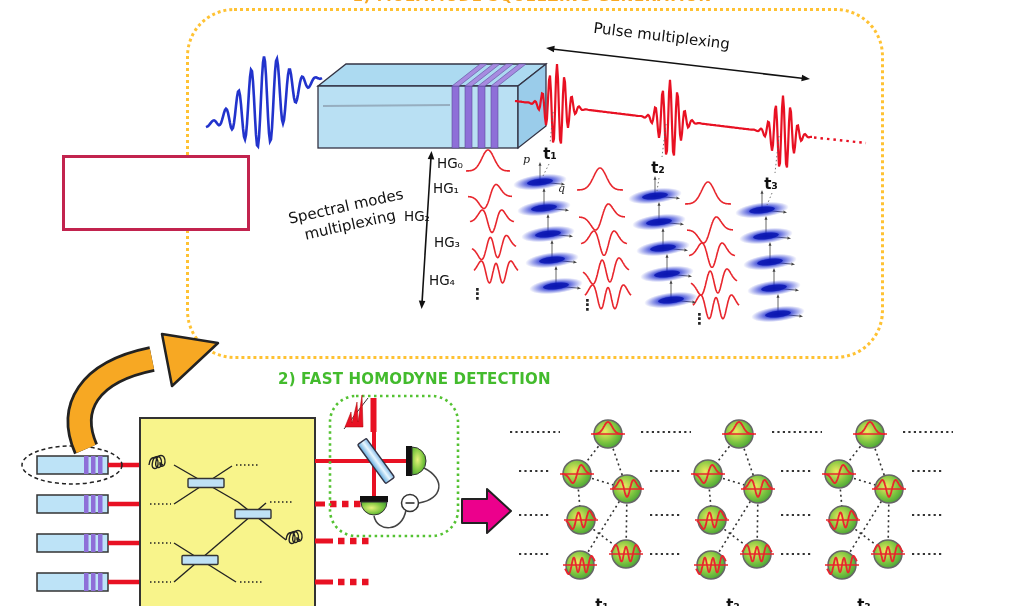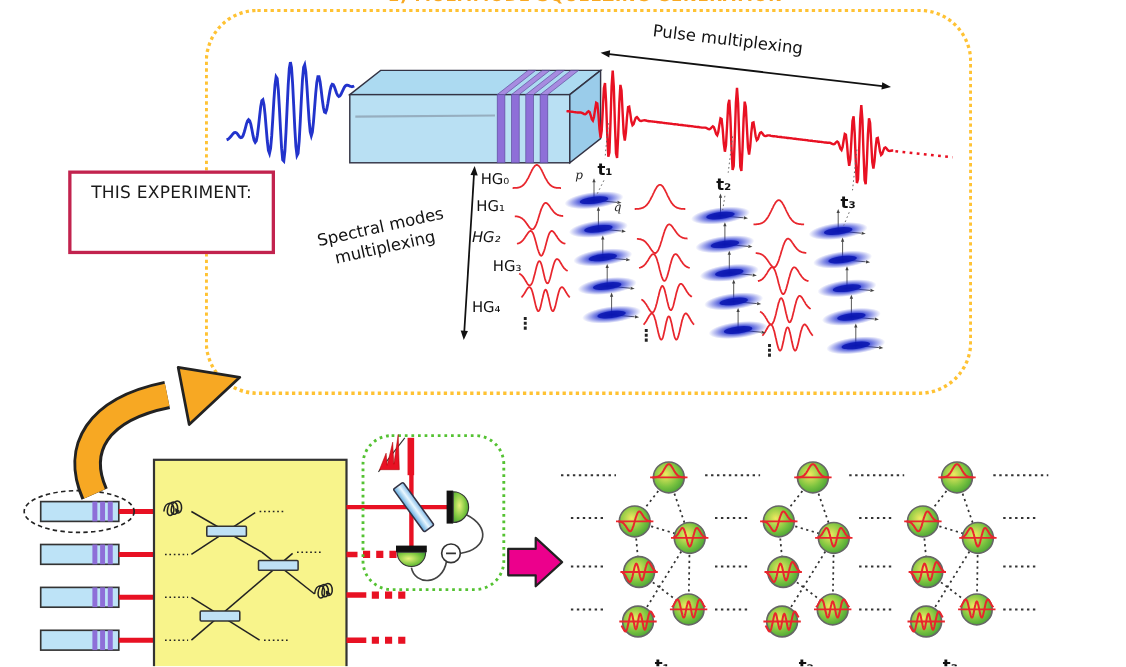--- a/index.html
+++ b/index.html
@@ -27,34 +27,34 @@
 </head>
 <body>
 
 <div id="stage">
 
   <div id="sec1-title">1) MULTIMODE SQUEEZING GENERATION</div>
 
   <div id="topbox"></div>
 
   <div id="expbox">
-    <div class="l1">THIS EXPERIMENT:</div>
   </div>
 
+  <div id="greenbox-title">2) FAST HOMODYNE DETECTION</div>
 
   <div class="lbl rot-pm" style="left:593px;top:27px;">Pulse multiplexing</div>
   <div class="lbl rot-sm" style="left:284px;top:197px;width:128px;">
     <div>Spectral modes</div>
     <div>multiplexing</div>
   </div>
 
   <div class="lbl hg" style="left:437px;top:155px;">HG₀</div>
   <div class="lbl hg" style="left:433px;top:180px;">HG₁</div>
-  <div class="lbl hg" style="left:429px;top:208px;font-style:italic;">HG₂</div>
-  <div class="lbl hg" style="left:448px;top:234px;">HG₃</div>
+  <div class="lbl hg" style="left:404px;top:208px;">HG₂</div>
+  <div class="lbl hg" style="left:434px;top:234px;">HG₃</div>
   <div class="lbl hg" style="left:429px;top:272px;">HG₄</div>
 
   <div class="lbl tlab" style="left:540px;top:145px;width:20px;text-align:center;">t₁</div>
   <div class="lbl tlab" style="left:648px;top:159px;width:20px;text-align:center;">t₂</div>
   <div class="lbl tlab" style="left:761px;top:175px;width:20px;text-align:center;">t₃</div>
 
   <div class="lbl pq" style="left:523px;top:153px;">p</div>
   <div class="lbl pq" style="left:558px;top:182px;">q</div>
 
   <div class="lbl vd" style="left:470px;top:285px;">⋮</div>

